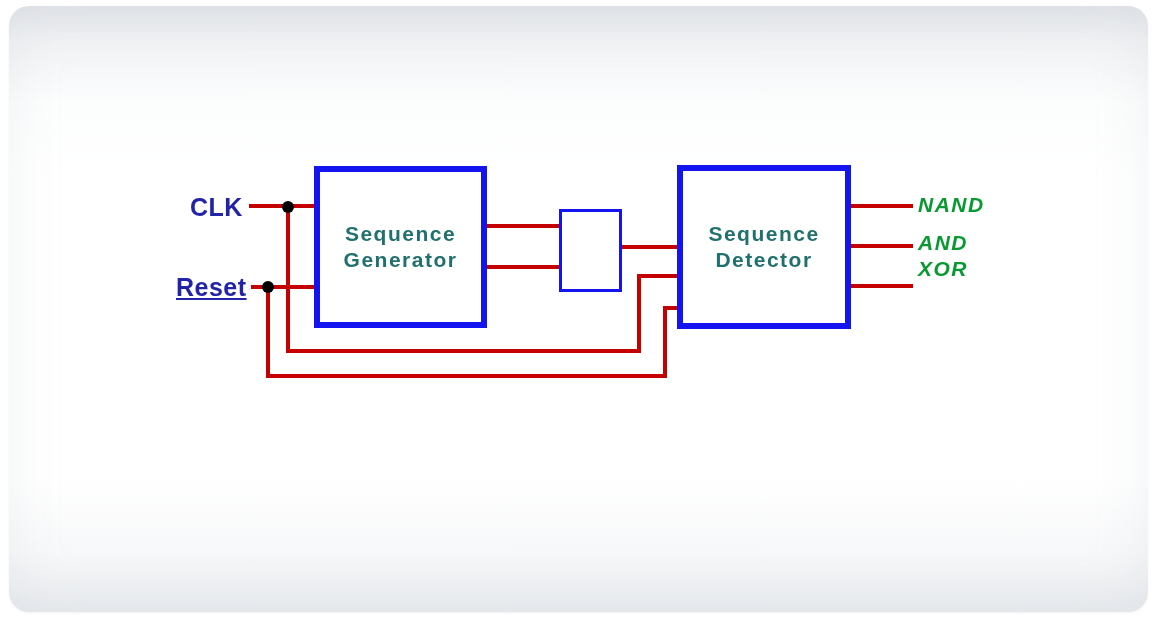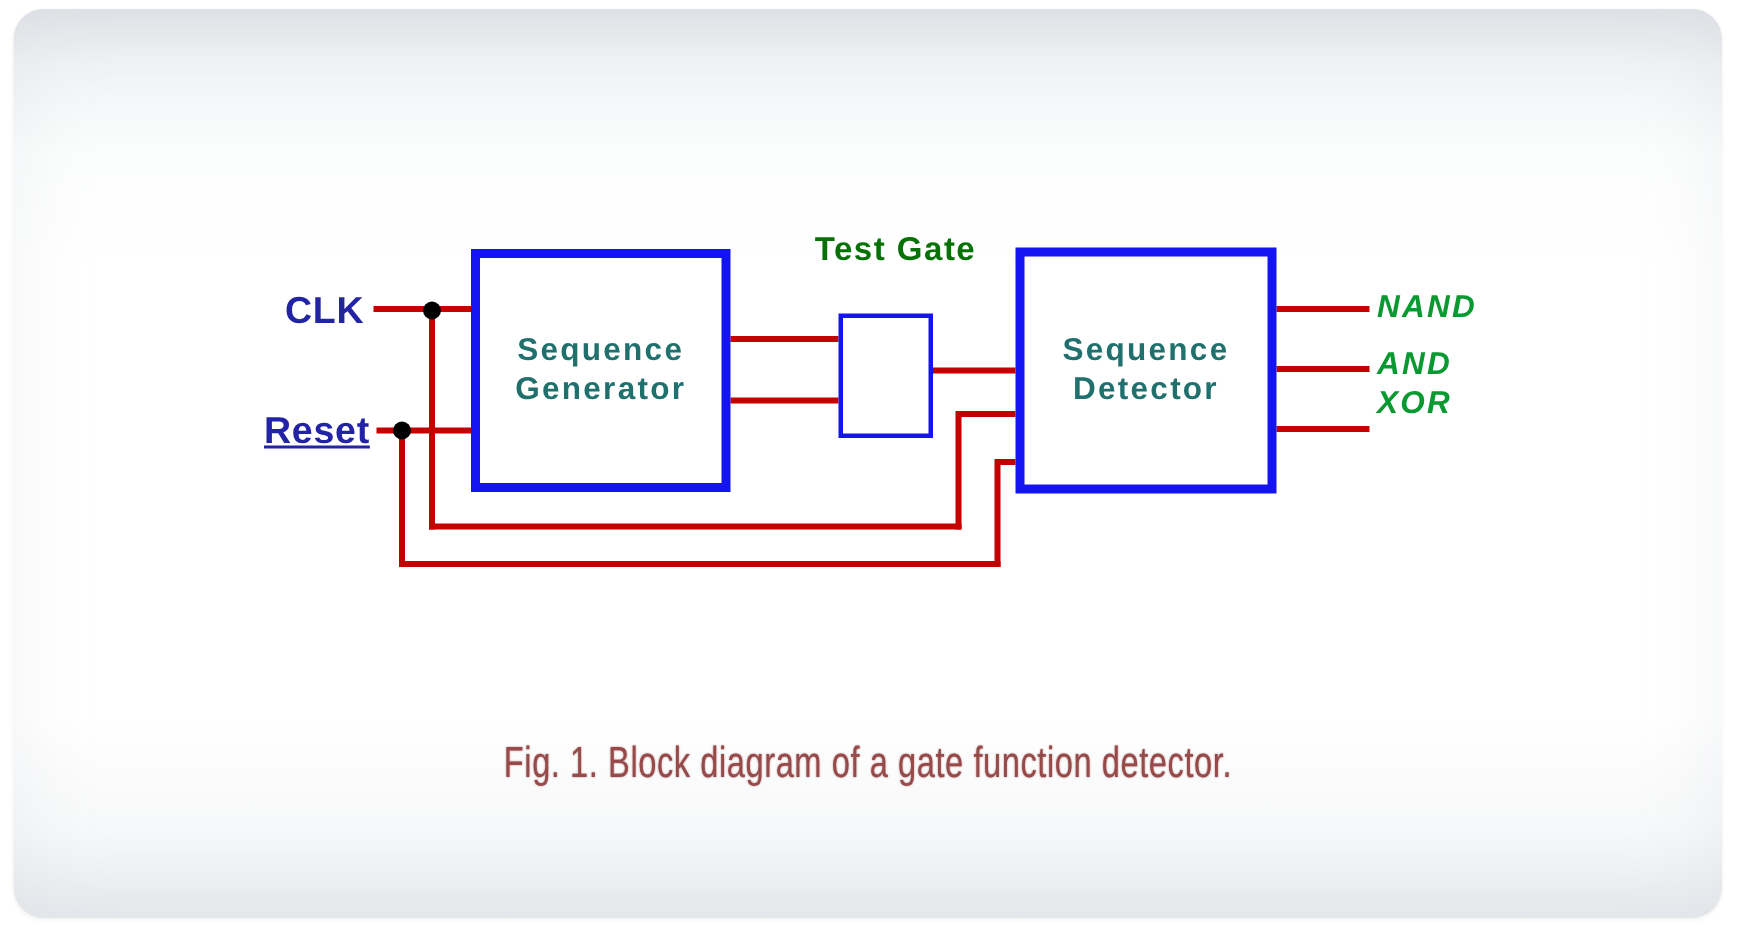--- a/index.html
+++ b/index.html
@@ -156,24 +156,20 @@
     <div class="block small" style="left:550px; top:203px; width:63px; height:83px;"></div>
 
     <div class="block" style="left:668px; top:159px; width:174px; height:164px;">
       <span>Sequence
 Detector</span>
     </div>
 
     <div class="io-label" style="left:181px; top:189px;">CLK</div>
     <div class="io-label" style="left:167px; top:269px;text-decoration:underline;">Reset</div>
 
-    <div class="tg-label" style="left:505px; top:148px; width:166px;">Test Gate</div>
 
     <div class="out-label" style="left:909px; top:188px;">NAND</div>
     <div class="out-label" style="left:909px; top:226px;">AND</div>
     <div class="out-label" style="left:909px; top:252px;">XOR</div>
 
-    <div class="caption">
-      <span>Fig. 1. Block diagram of a gate function detector.</span>
-    </div>
 
   </div>
 </div>
 
 </body></html>

